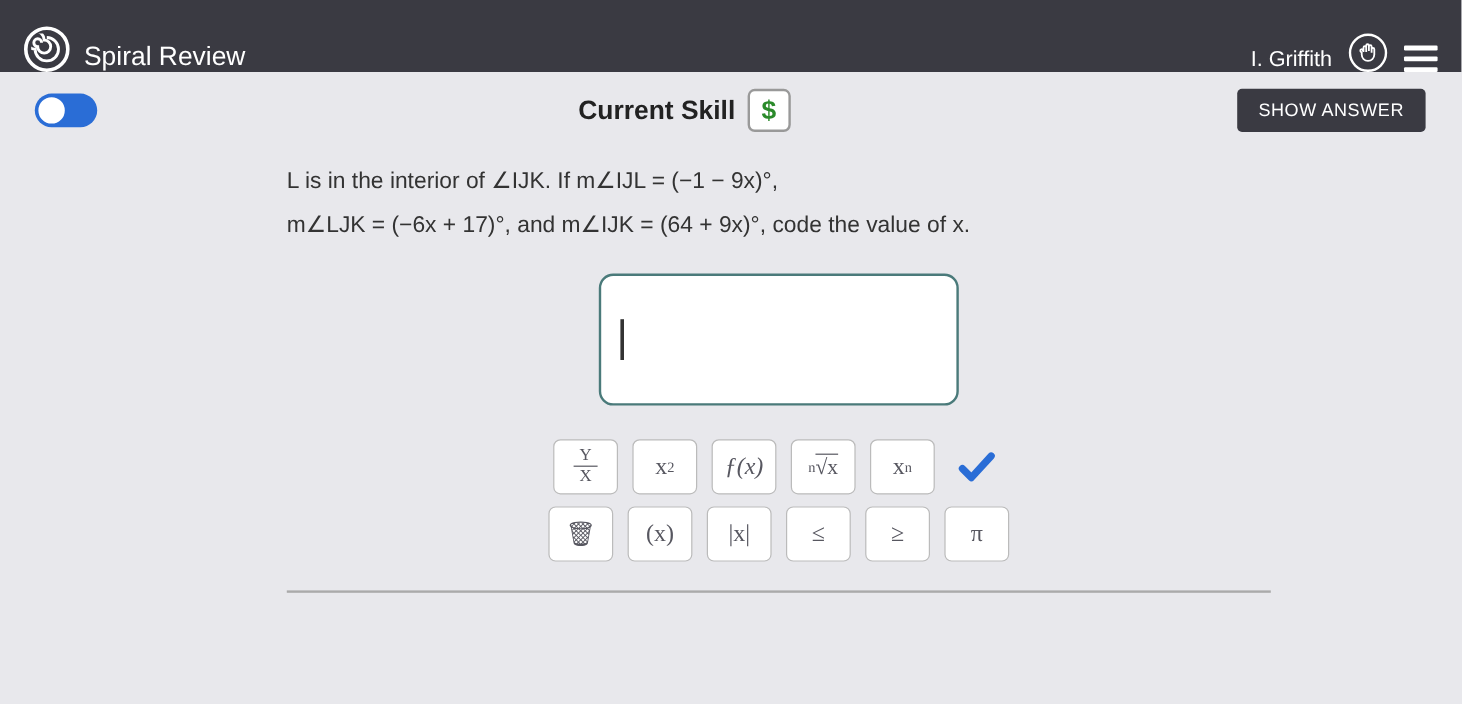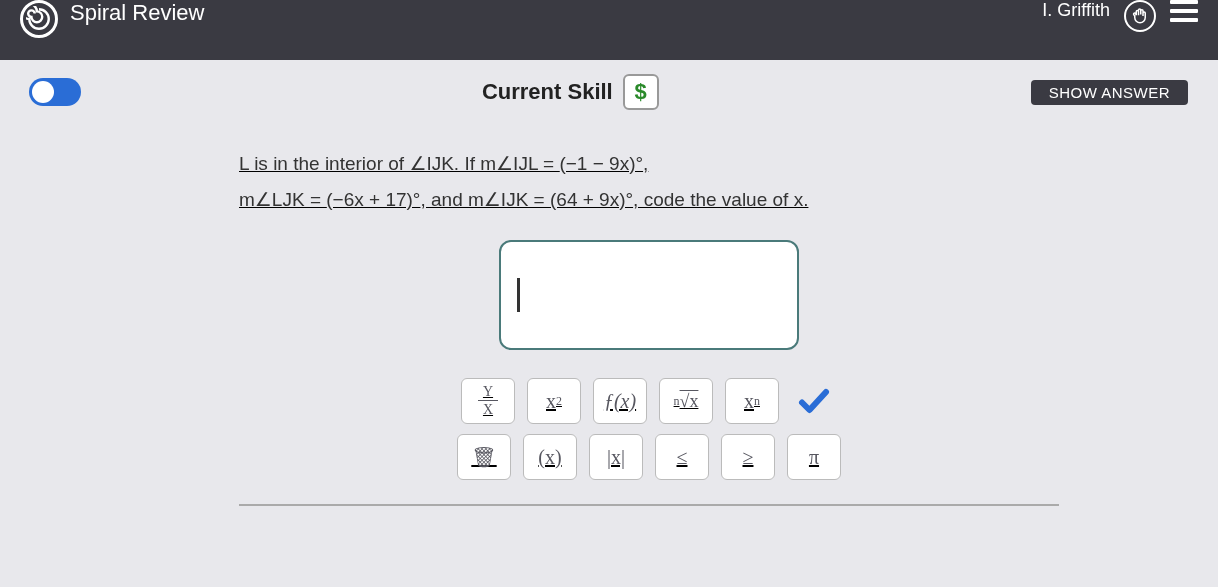--- a/index.html
+++ b/index.html
@@ -7,21 +7,21 @@
     font-family: Arial, Helvetica, sans-serif;
     background: #e8e8ec;
     width: 1218px;
     height: 587px;
     overflow: hidden;
   }
   .topbar {
     background: #3a3a42;
     height: 60px;
     display: flex;
-    align-items: flex-start;
+    align-items: flex-end;
     padding: 0 20px;
     color: #fff;
   }
   .spiral-logo {
     width: 38px; height: 38px;
     border: 3px solid #fff;
     border-radius: 50%;
     display: flex; align-items: center; justify-content: center;
     margin-right: 12px;
   }
@@ -69,22 +69,21 @@
     background: #fff;
     border-radius: 50%;
     top: 3px; left: 3px;
   }
   .main {
     flex: 1;
     padding: 14px 30px 0 0;
   }
   .header-row {
     display: flex;
-    align-items: center;
-    margin-bottom: 36px;
+    margin-bottom: 24px;
   }
   .current-skill-wrap {
     flex: 1;
     display: flex;
     justify-content: center;
     align-items: center;
     gap: 10px;
   }
   .current-skill-label { font-size: 22px; font-weight: 700; color: #222; }
   .money-btn {
@@ -102,21 +101,20 @@
     border: none;
     padding: 4px 18px;
     font-size: 15px;
     border-radius: 4px;
     cursor: pointer;
     letter-spacing: 0.5px;
   }
   .problem {
     max-width: 820px;
     margin: 0 auto;
-    text-decoration: underline;
   }
   .problem-text {
     font-size: 19px;
     color: #333;
     line-height: 1.9;
     margin-bottom: 22px;
   }
   .answer-box {
     width: 300px; height: 110px;
     border: 2px solid #4a7a7a;

